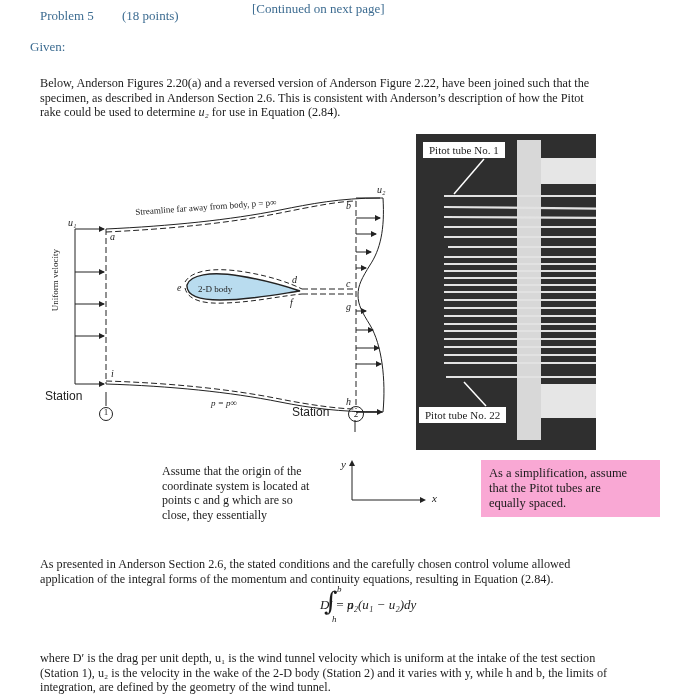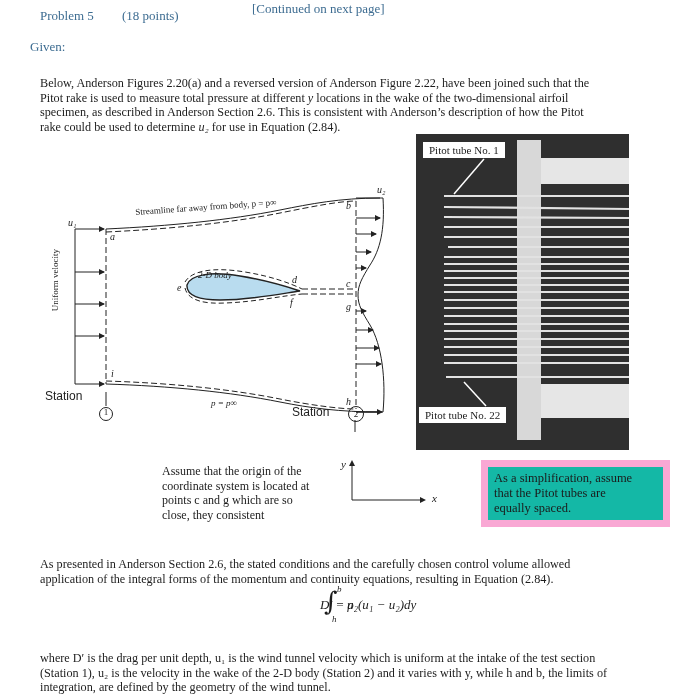--- a/index.html
+++ b/index.html
@@ -7,34 +7,33 @@
          font-family: "Liberation Serif", serif; color: #1b1b1b; }
   .abs { position: absolute; }
   .hdr { color: #3d6c91; font-size: 13px; }
   .para { font-size: 12.2px; line-height: 14.5px; color: #1c1c1c; margin-top: 11px; }
   .para i { font-style: italic; }
   .fig-label { font-family: "Liberation Sans", sans-serif; font-size: 12px; color: #222; }
   .diag-text { font-family: "Liberation Serif", serif; font-size: 10px; font-style: italic; color: #222; }
   .diag-small { font-family: "Liberation Serif", serif; font-size: 9px; color: #222; }
   .photo { background: #2e2e2e; }
   .callout { background: #ffffff; font-size: 11px; color: #1c1c1c; padding: 2px 6px; }
-  .note-box { border: 7px solid #f9a8d4; background: #14b8a6; font-size: 12.5px; line-height: 15px; padding: 4px 6px; }
+  .note-box { border: 2px solid #f9a8d4; background: #f9a8d4; font-size: 12.5px; line-height: 15px; padding: 4px 6px; }
   .eqn { font-family: "Liberation Serif", serif; font-style: italic; font-size: 13px; color: #1c1c1c; }
 </style>
 </head>
 <body>
 
 <div class="abs hdr" style="left:40px; top:8px;">Problem 5</div>
 <div class="abs hdr" style="left:122px; top:8px;">(18 points)</div>
 <div class="abs hdr" style="left:244px; top:1px;margin-left:8px;">[Continued on next page]</div>
 <div class="abs hdr" style="left:30px; top:39px;">Given:</div>
 
 <div class="abs para" style="left:40px; top:65px; width:620px;">
   <div>Below, Anderson Figures 2.20(a) and a reversed version of Anderson Figure 2.22, have been joined such that the</div>
-  <div><span>Pitot rake is used to measure total pressure at different </span><i>y</i><span> locations in the wake of the two-dimensional airfoil</span></div>
   <div>specimen, as described in Anderson Section 2.6.  This is consistent with Anderson’s description of how the Pitot</div>
   <div><span>rake could be used to determine </span><i>u₂</i><span> for use in Equation (2.84).</span></div>
 </div>
 
 <div class="abs" style="left:40px; top:170px; width:375px; height:270px;">
   <svg width="375" height="270" viewBox="0 0 375 270">
     <defs>
       <marker id="arr" markerWidth="6" markerHeight="6" refX="5" refY="3" orient="auto">
         <path d="M0,0 L6,3 L0,6 z" fill="#222"></path>
       </marker>
@@ -79,38 +78,38 @@
     <circle cx="66" cy="244" r="6.5" fill="#fff" stroke="#222" stroke-width="1"></circle>
     <line x1="313" y1="224" x2="313" y2="226" stroke="#222" stroke-width="0"></line>
     <line x1="315" y1="250" x2="315" y2="262" stroke="#222" stroke-width="1"></line>
   </svg>
 
   <div class="abs diag-text" style="left:28px; top:47px;">u₁</div>
   <div class="abs diag-text" style="left:337px; top:14px;">u₂</div>
   <div class="abs diag-small" style="left:95px; top:37px; transform:rotate(-4deg); transform-origin:left top;">Streamline far away from body, p = p∞</div>
   <div class="abs diag-small" style="left:171px; top:228px; font-style:italic;">p = p∞</div>
   <div class="abs diag-small" style="left:15px; top:105px; transform:rotate(-90deg); transform-origin:center; width:80px; text-align:center; margin-left:-40px;">Uniform velocity</div>
-  <div class="abs diag-small" style="left:158px; top:100px;font-style:italic;">2-D body</div>
+  <div class="abs diag-small" style="left:158px; top:114px;">2-D body</div>
   <div class="abs diag-text" style="left:70px; top:61px;">a</div>
   <div class="abs diag-text" style="left:306px; top:30px;">b</div>
   <div class="abs diag-text" style="left:306px; top:108px;">c</div>
   <div class="abs diag-text" style="left:252px; top:104px;">d</div>
   <div class="abs diag-text" style="left:137px; top:112px;">e</div>
   <div class="abs diag-text" style="left:250px; top:127px;">f</div>
   <div class="abs diag-text" style="left:306px; top:131px;">g</div>
   <div class="abs diag-text" style="left:306px; top:226px;">h</div>
   <div class="abs diag-text" style="left:71px; top:198px;">i</div>
 
   <div class="abs fig-label" style="left:5px; top:219px;">Station</div>
   <div class="abs" style="left:61px; top:237px; font-size:9px; font-family:'Liberation Serif', serif; width:10px; text-align:center;">1</div>
   <div class="abs fig-label" style="left:252px; top:235px;">Station</div>
   <div class="abs" style="left:308px; top:236px; width:14px; height:14px; border:1px solid #222; border-radius:50%; font-size:9px; font-family:'Liberation Serif', serif; text-align:center; line-height:14px;">2</div>
 </div>
 
-<div class="abs photo" style="left:416px; top:134px; width:213px; height:316px; overflow:hidden;">
+<div class="abs photo" style="left:416px; top:134px; width:180px; height:316px; overflow:hidden;">
   <svg width="213" height="316" viewBox="0 0 213 316">
     <rect x="0" y="0" width="213" height="316" fill="#2f2f2f"></rect>
 
     <rect x="101" y="6" width="24" height="300" fill="#d8d8d8"></rect>
 
     <rect x="125" y="24" width="88" height="26" fill="#e6e6e6"></rect>
 
     <rect x="125" y="250" width="88" height="34" fill="#e6e6e6"></rect>
 
     <g stroke="#e2e2e2" stroke-width="2.2">
@@ -142,21 +141,21 @@
     <line x1="48" y1="248" x2="70" y2="272" stroke="#ffffff" stroke-width="1.5"></line>
   </svg>
   <div class="abs callout" style="left:7px; top:8px;">Pitot tube No. 1</div>
   <div class="abs callout" style="left:3px; top:273px;">Pitot tube No. 22</div>
 </div>
 
 <div class="abs para" style="left:162px; top:453px; width:175px; font-size:12px; line-height:14.5px;">
   <div>Assume that the origin of the</div>
   <div>coordinate system is located at</div>
   <div>points c and g which are so</div>
-  <div>close, they consistent</div>
+  <div>close, they essentially</div>
 </div>
 
 <div class="abs" style="left:340px; top:458px; width:110px; height:50px;">
   <svg width="110" height="50" viewBox="0 0 110 50">
     <line x1="12" y1="42" x2="12" y2="6" stroke="#222" stroke-width="1"></line>
     <path d="M9,8 L12,2 L15,8 z" fill="#222"></path>
     <line x1="12" y1="42" x2="82" y2="42" stroke="#222" stroke-width="1"></line>
     <path d="M80,39 L86,42 L80,45 z" fill="#222"></path>
   </svg>
   <div class="abs eqn" style="left:1px; top:0px; font-size:11px;">y</div>

